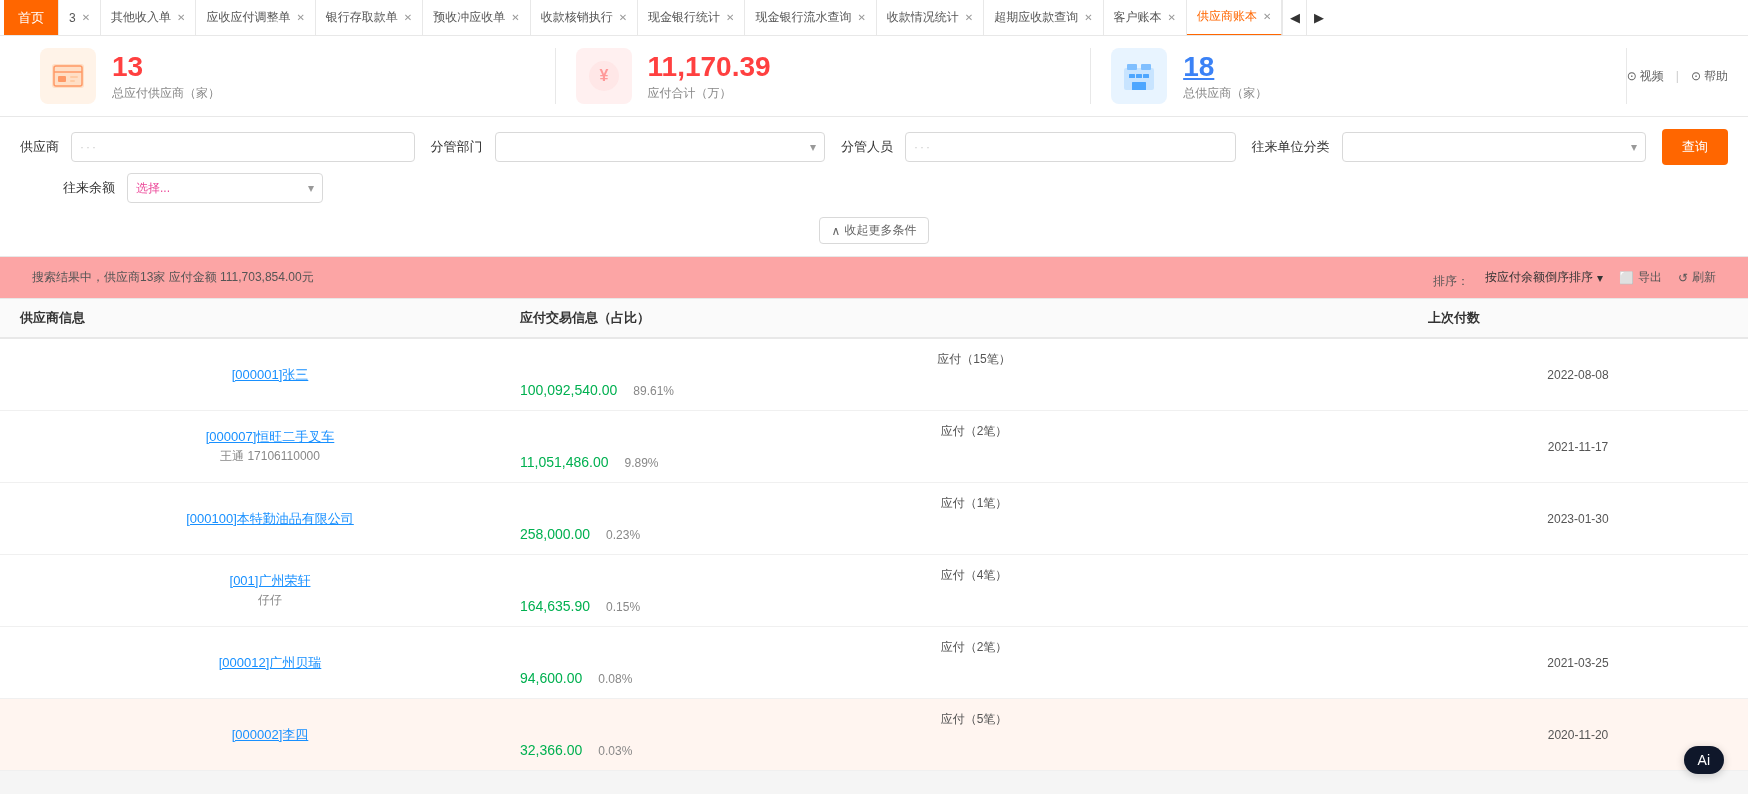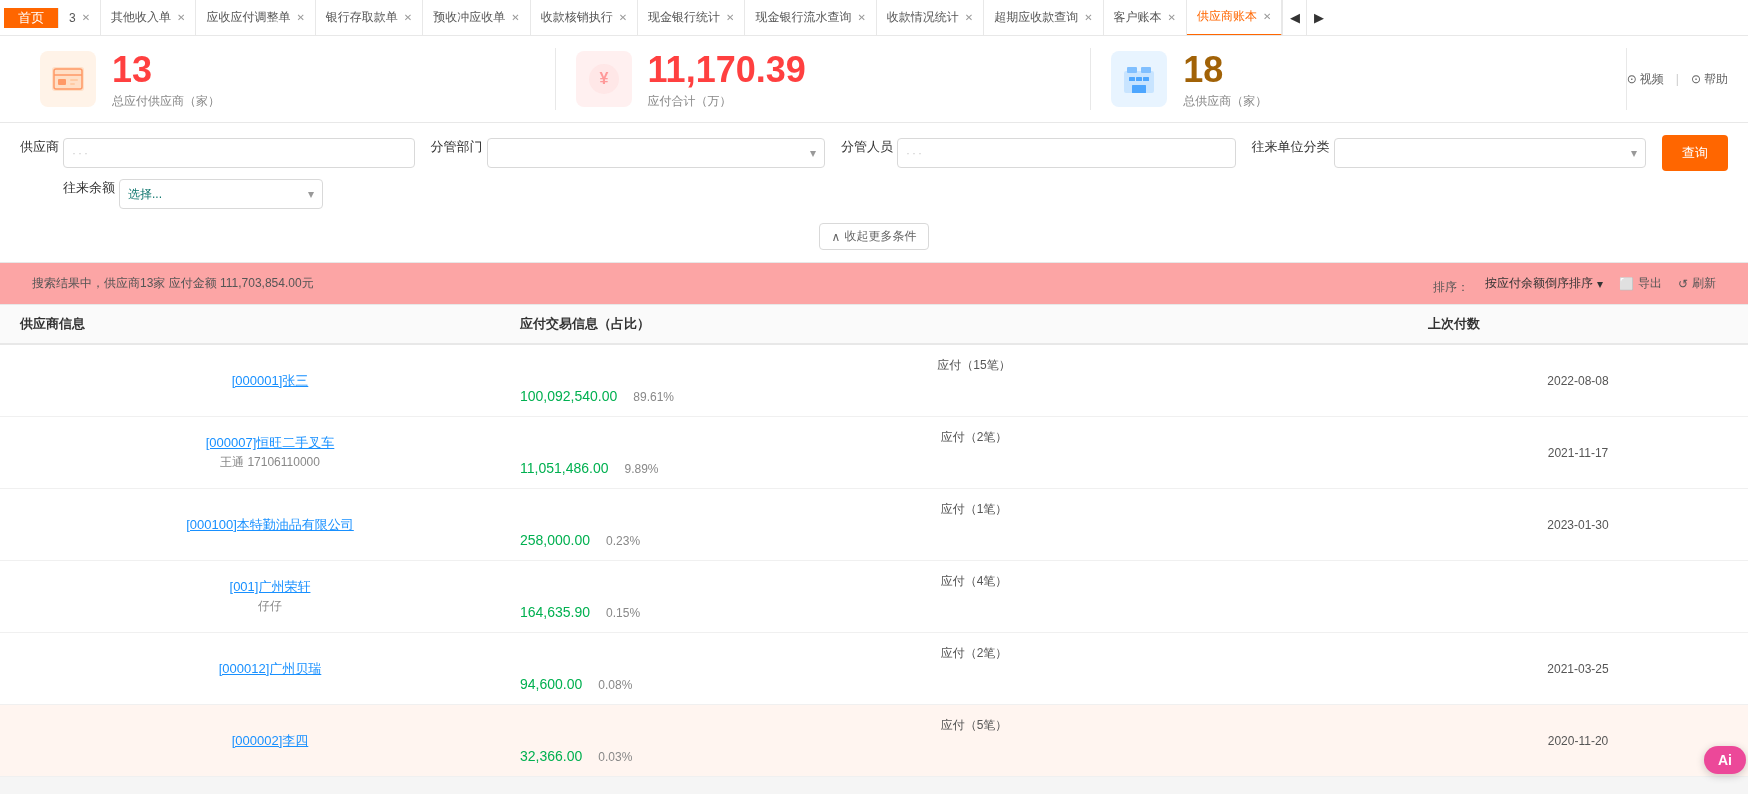--- a/index.html
+++ b/index.html
@@ -55,42 +55,43 @@
       display: flex;
       align-items: center;
       justify-content: center;
       margin-right: 16px;
       flex-shrink: 0;
       font-size: 28px;
     }
     .summary-icon.orange { background: #fff3e8; }
     .summary-icon.pink { background: #fff0f0; }
     .summary-icon.blue { background: #e8f4ff; }
-    .summary-info .value { font-size: 36px; font-weight: bold; color: #ff4040; line-height: 1.2; }
+    .summary-info .value { font-size: 28px; font-weight: bold; color: #ff4040; line-height: 1.2; }
     .summary-info .label { font-size: 12px; color: #888; margin-top: 2px; }
     .top-links { display: flex; align-items: center; gap: 12px; font-size: 12px; color: #666; margin-left: auto; flex-shrink: 0; }
     .top-links a { color: #666; cursor: pointer; display: flex; align-items: center; gap: 3px; }
     .top-links .divider { color: #ccc; }
 
     
     .filter-bar {
       background: #fff;
       padding: 12px 20px;
       border-bottom: 1px solid #e8e8e8;
     }
     .filter-row {
       display: flex;
       align-items: center;
       gap: 16px;
       margin-bottom: 8px;
     }
     .filter-row:last-child { margin-bottom: 0; }
     .filter-item {
       display: flex;
-      gap: 4px;
+      align-items: center;
+      gap: 12px;
       flex: 1;
     }
     .filter-label { font-size: 13px; color: #333; white-space: nowrap; flex-shrink: 0; }
     .filter-input {
       flex: 1;
       height: 30px;
       border: 1px solid #d9d9d9;
       border-radius: 4px;
       padding: 0 8px;
       font-size: 12px;
@@ -188,21 +189,21 @@
     .tx-label { font-size: 12px; color: #555; }
     .tx-amount { font-size: 14px; color: #00b050; font-weight: 500; margin-top: 14px; cursor: pointer; }
     .tx-percent { font-size: 12px; color: #888; margin-left: 16px; }
     .tx-row { display: flex; align-items: baseline; gap: 0; }
     .last-pay { font-size: 12px; color: #555; }
 
     
     ::-webkit-scrollbar { width: 6px; height: 6px; }
     ::-webkit-scrollbar-thumb { background: #ccc; border-radius: 3px; }
 
-    .nav-home { background: #ff6600; color: #fff; padding: 0 14px; font-size: 13px; border-right: 1px solid #e8e8e8; display: flex; align-items: center; height: 20px; cursor: pointer; flex-shrink: 0; }
+    .nav-home { background: #ff6600; color: #fff; padding: 0 14px; font-size: 13px; border-right: 1px solid #e8e8e8; display: flex; align-items: center; height: 36px; cursor: pointer; flex-shrink: 0; }
   </style>
 </head>
 <body>
 
 <div class="top-nav">
   <div class="nav-home">
     <span>首页</span>
   </div>
 
   <div class="nav-tab">
@@ -300,21 +301,21 @@
         <rect x="5" y="12" width="30" height="22" rx="2" fill="#b3d9ff" opacity="0.6"></rect>
         <rect x="8" y="8" width="10" height="6" rx="1" fill="#80bfff"></rect>
         <rect x="22" y="8" width="10" height="6" rx="1" fill="#80bfff"></rect>
         <rect x="10" y="18" width="6" height="4" rx="0.5" fill="#4da6ff"></rect>
         <rect x="17" y="18" width="6" height="4" rx="0.5" fill="#4da6ff"></rect>
         <rect x="24" y="18" width="6" height="4" rx="0.5" fill="#4da6ff"></rect>
         <rect x="13" y="26" width="14" height="8" rx="0.5" fill="#4da6ff"></rect>
       </svg>
     </div>
     <div class="summary-info">
-      <div class="value" style="color:#a16207;">18</div>
+      <div class="value" style="color:#3b82f6;text-decoration:underline;">18</div>
       <div class="label">总供应商（家）</div>
     </div>
   </div>
 
   <div class="top-links">
     <a>
       <span>⊙</span>
       <span>视频</span>
     </a>
     <span class="divider">|</span>
@@ -353,21 +354,21 @@
         <span style="color:#999;">▾</span>
       </div>
     </div>
     <button class="query-btn">查询</button>
   </div>
 
   <div class="filter-row">
     <div class="filter-item" style="max-width:260px;margin-left:43px;">
       <span class="filter-label">往来余额</span>
       <div class="filter-select">
-        <span style="color:#0f766e;">选择...</span>
+        <span style="color:#ec4899;">选择...</span>
         <span style="color:#999;">▾</span>
       </div>
     </div>
   </div>
 
   <div style="display:flex;justify-content:center;margin-top:8px;">
     <div class="collapse-btn">
       <span>∧</span>
       <span>收起更多条件</span>
     </div>
@@ -493,13 +494,13 @@
         <span class="tx-amount">32,366.00</span>
         <span class="tx-percent">0.03%</span>
       </div>
     </div>
     <div>
       <span class="last-pay">2020-11-20</span>
     </div>
   </div>
 </div>
 
-<div style="position:fixed; bottom:20px; right:2px; background:#ec4899; color:#fff; border-radius:20px; padding:6px 14px; font-size:14px; font-weight:bold; cursor:pointer; box-shadow:0 2px 8px rgba(0,0,0,0.2);">Ai</div>
+<div style="position:fixed; bottom:20px; right:24px; background:#0f172a; color:#fff; border-radius:20px; padding:6px 14px; font-size:14px; font-weight:normal; cursor:pointer; box-shadow:0 2px 8px rgba(0,0,0,0.2);">Ai</div>
 
 </body></html>

